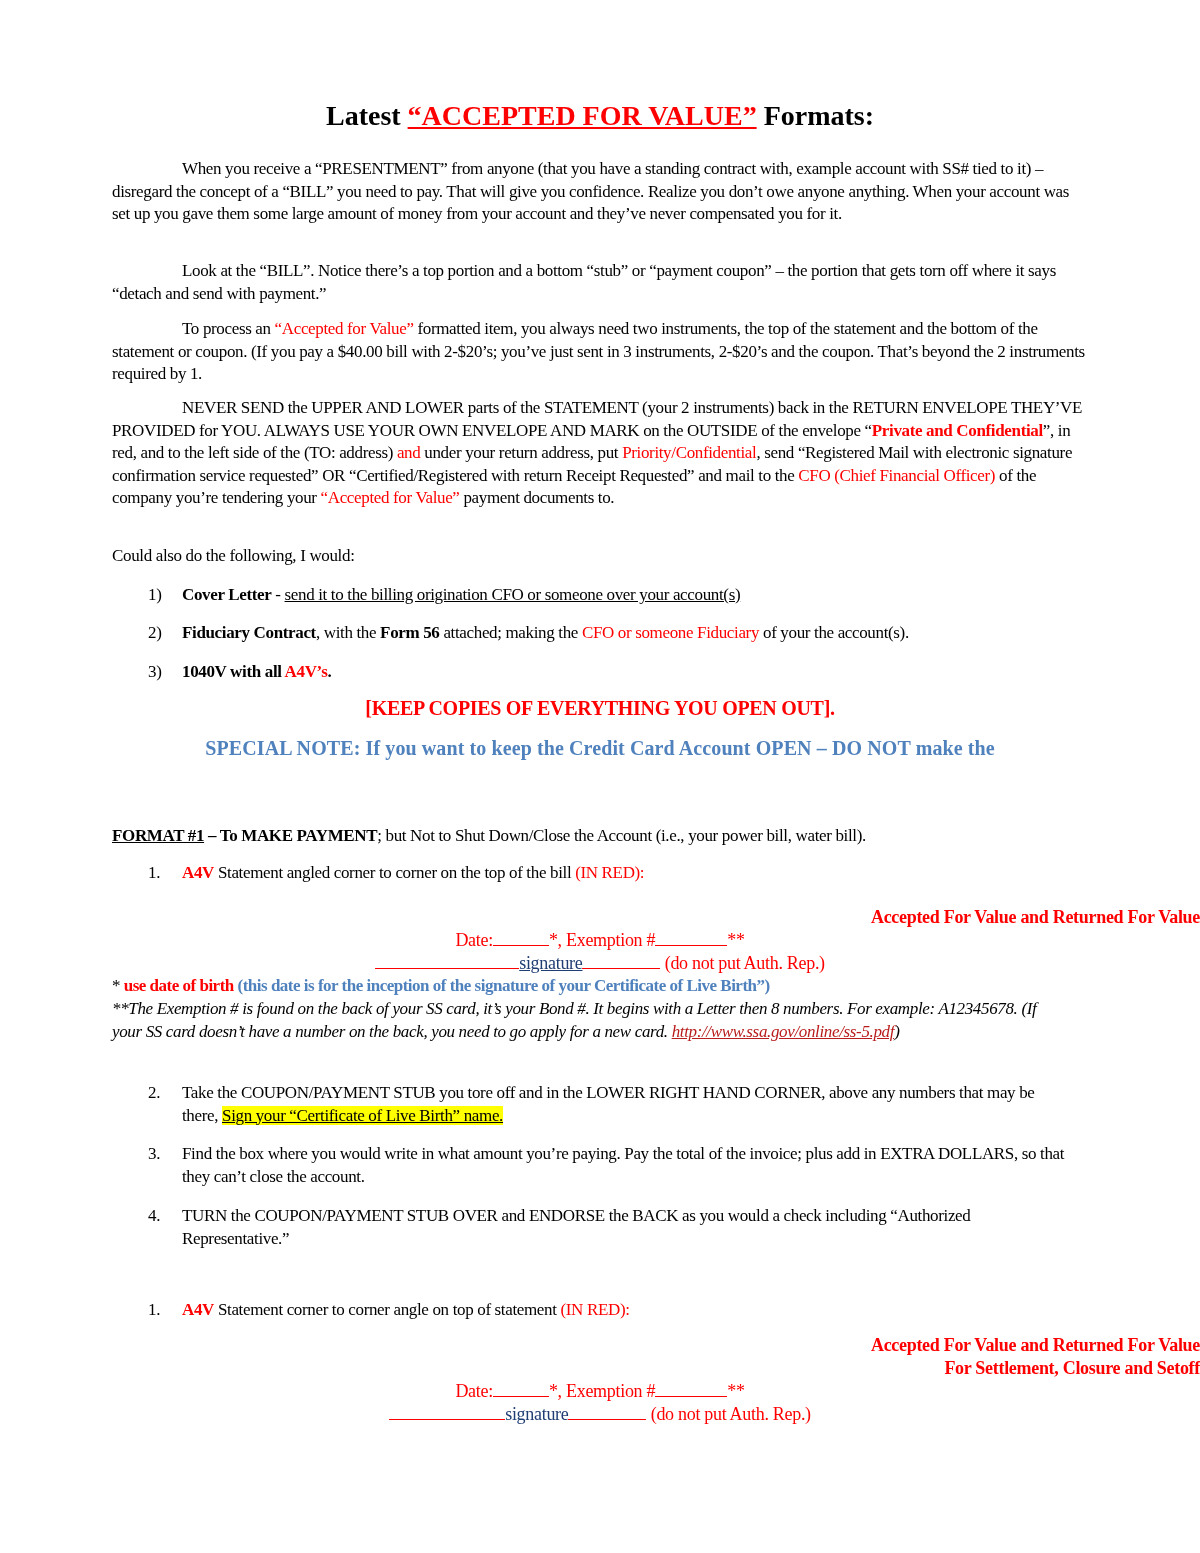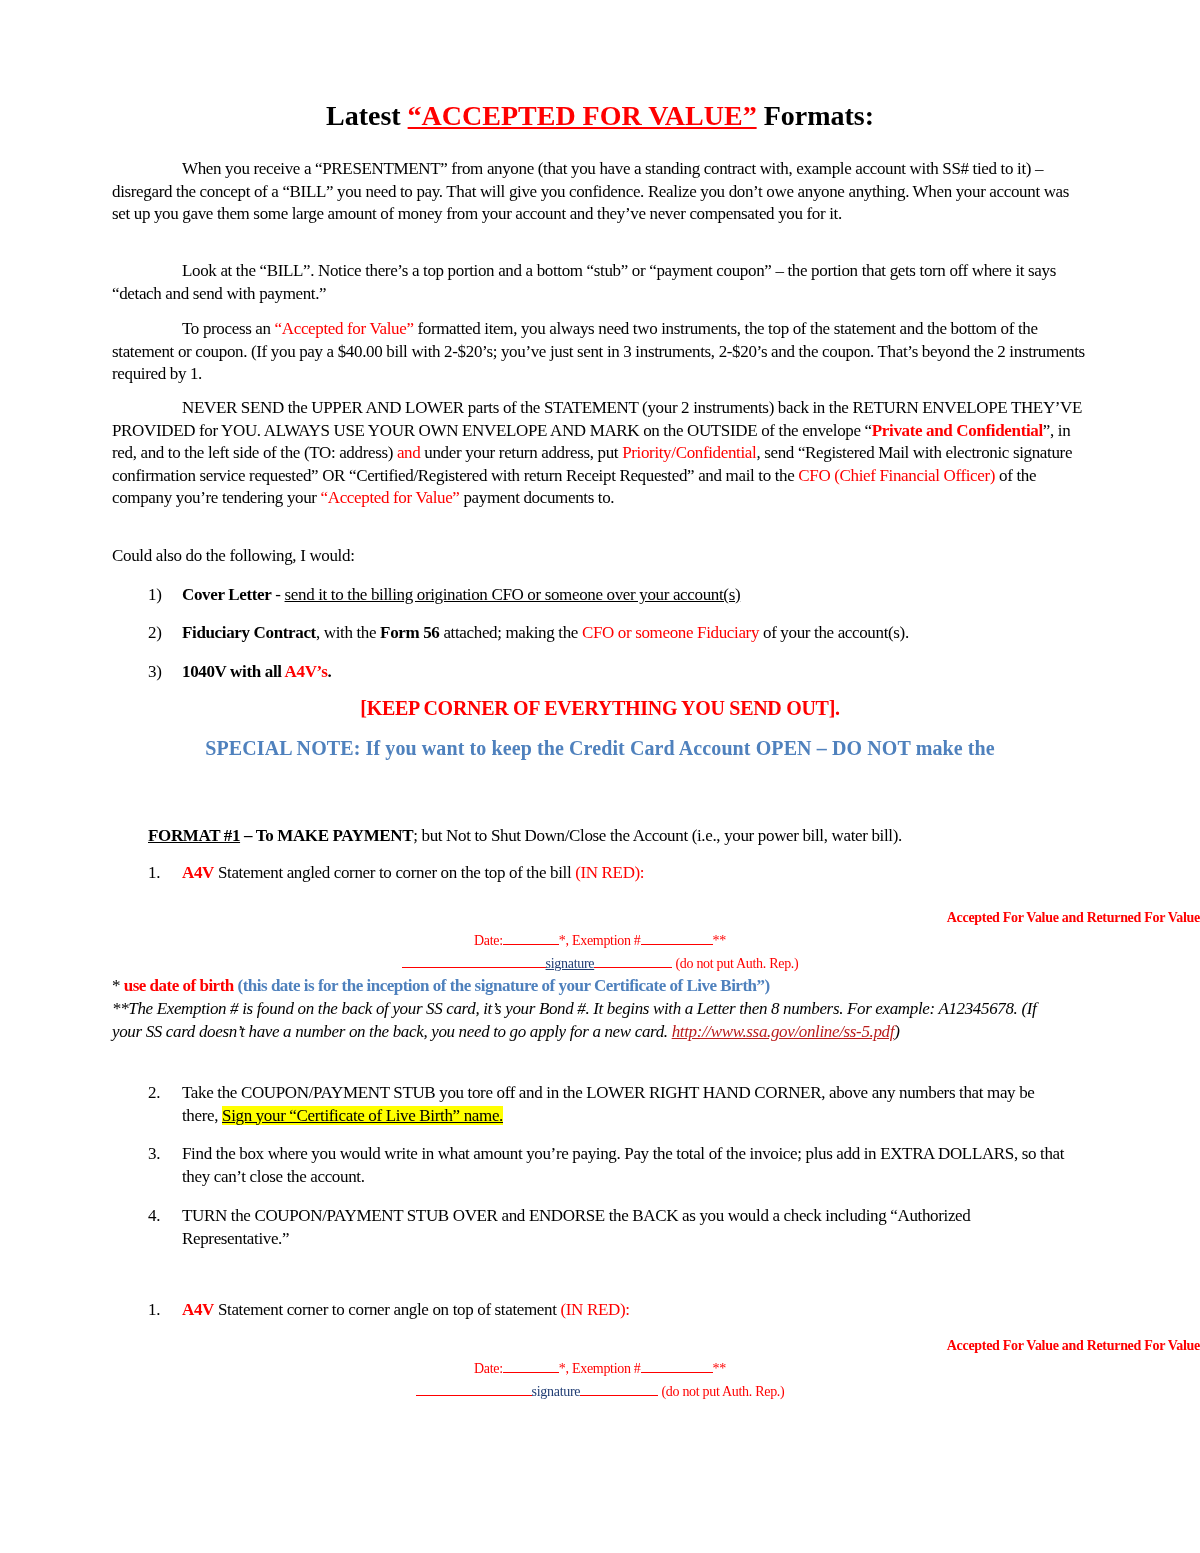--- a/index.html
+++ b/index.html
@@ -17,21 +17,21 @@
   .title .red { text-decoration: underline; }
   .para { position: absolute; left: 112px; width: 975px; font-size: 17px; line-height: 22.5px;
           letter-spacing: -0.35px; }
   .para .indent { display: inline-block; width: 70px; }
   .list-item { position: absolute; font-size: 17px; line-height: 22.5px; letter-spacing: -0.35px; }
   .list-item .num { position: absolute; left: 0; top: 0; }
   .list-item .txt { position: absolute; left: 34px; top: 0; width: 890px; }
   .center-block { position: absolute; left: 0; width: 1200px; text-align: center; }
   .keep { font-size: 20px; font-weight: bold; color: #ff0000; letter-spacing: -0.3px; }
   .special { font-size: 20px; font-weight: bold; color: #4f81bd; line-height: 27px; letter-spacing: 0.1px; }
-  .stamp { font-size: 14px; line-height: 23px; color: #ff0000; letter-spacing: -0.3px; }
+  .stamp { font-size: 18px; line-height: 23px; color: #ff0000; letter-spacing: -0.3px; }
   .blank { display: inline-block; border-bottom: 1.5px solid #ff0000; height: 15px; vertical-align: baseline; }
   .sig { color: #1f3c73; text-decoration: underline; }
   .hl { background: #ffff00; text-decoration: underline; }
   a.link { color: #b91c1c; text-decoration: underline; }
 </style>
 </head>
 <body>
 
 <div class="page">
 
@@ -65,27 +65,27 @@
   </div>
   <div class="list-item" style="top:622px; left:148px;">
     <span class="num">2)</span>
     <span class="txt"><span class="b">Fiduciary Contract</span><span>, with the </span><span class="b">Form 56</span><span> attached; making the </span><span class="red">CFO or someone Fiduciary</span><span> of your the account(s).</span></span>
   </div>
   <div class="list-item" style="top:661px; left:148px;">
     <span class="num">3)</span>
     <span class="txt"><span class="b">1040V with all </span><span class="red b">A4V’s</span><span class="b">.</span></span>
   </div>
 
-  <div class="center-block keep" style="top:697px;">[KEEP CORNER OF EVERYTHING YOU SEND OUT].</div>
+  <div class="center-block keep" style="top:697px;">[KEEP COPIES OF EVERYTHING YOU OPEN OUT].</div>
 
   <div class="center-block special" style="top:735px;">
     <div>SPECIAL NOTE: If you want to keep the Credit Card Account OPEN – DO NOT make the</div>
   </div>
 
-  <div class="para" style="top:825px;margin-left:36px;">
+  <div class="para" style="top:825px;">
     <span class="b u">FORMAT #1</span><span class="b"> – </span><span class="b">To MAKE PAYMENT</span><span>; but Not to Shut Down/Close the Account (i.e., your power bill, water bill).</span>
   </div>
 
   <div class="list-item" style="top:862px; left:148px;">
     <span class="num">1.</span>
     <span class="txt"><span class="red b">A4V</span><span> Statement angled corner to corner on the top of the bill </span><span class="red">(IN RED):</span></span>
   </div>
 
   <div class="center-block stamp" style="top:906px;">
     <div class="b">Accepted For Value and Returned For Value</div>
@@ -122,20 +122,21 @@
   </div>
 
 
   <div class="list-item" style="top:1299px; left:148px;">
     <span class="num">1.</span>
     <span class="txt"><span class="red b">A4V</span><span> Statement corner to corner angle on top of statement </span><span class="red">(IN RED):</span></span>
   </div>
 
   <div class="center-block stamp" style="top:1334px;">
     <div class="b">Accepted For Value and Returned For Value</div>
+    <div class="b">For Settlement, Closure and Setoff</div>
     <div>
       <span>Date:</span><span class="blank" style="width:56px;"></span><span>*,  Exemption #</span><span class="blank" style="width:72px;"></span><span>**</span>
     </div>
     <div>
       <span class="blank" style="width:116px;"></span><span class="navy">signature</span><span class="blank" style="width:78px;"></span><span>  (do not put Auth. Rep.)</span>
     </div>
   </div>
 
 </div>
 

